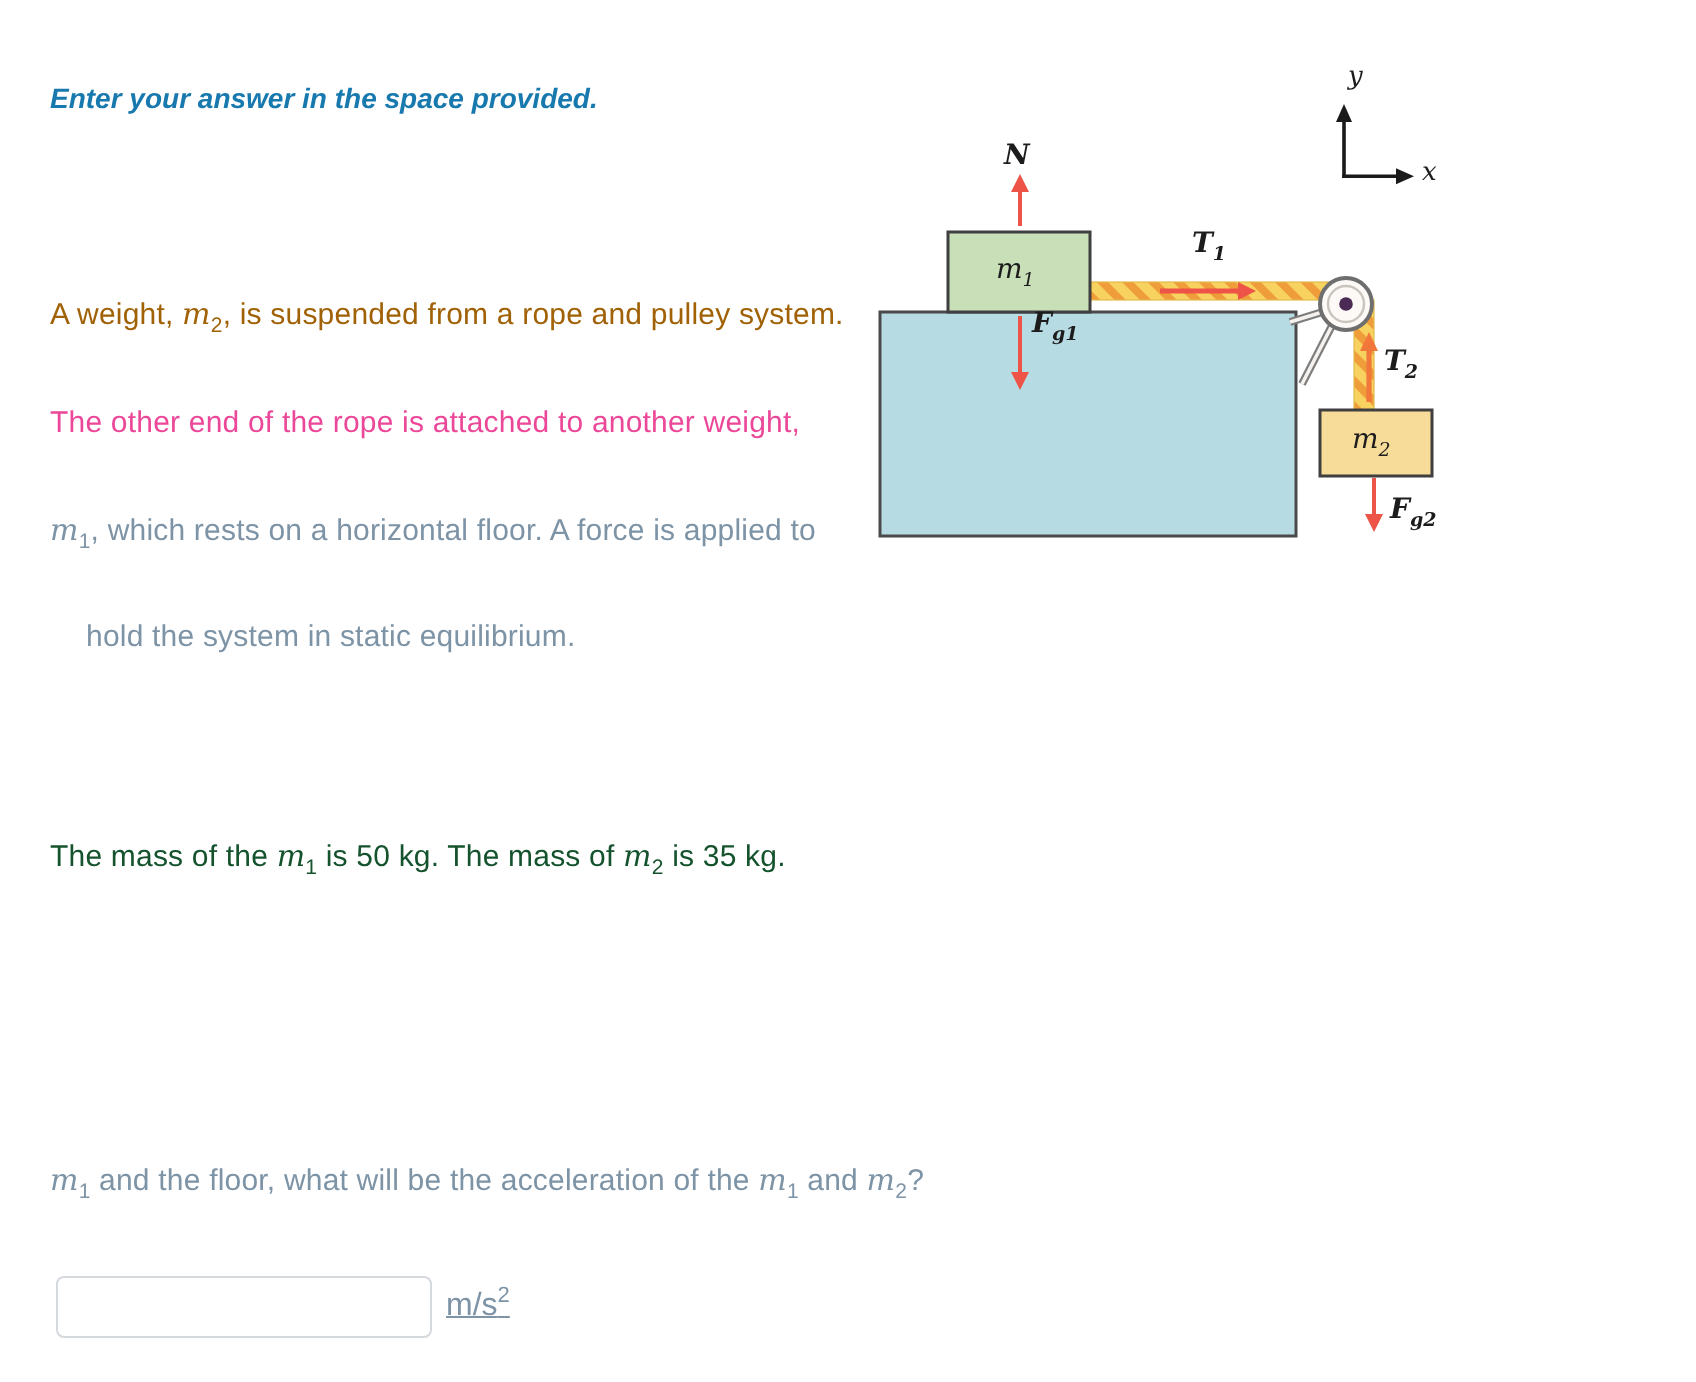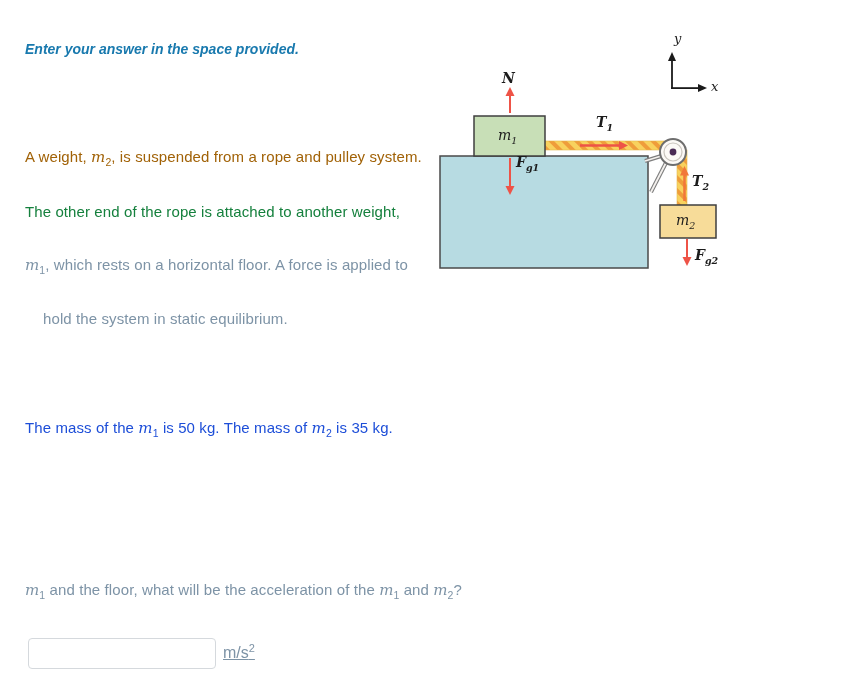--- a/index.html
+++ b/index.html
@@ -23,25 +23,25 @@
   .dlabel.axis{font-size:13px;}
 </style>
 </head>
 <body>
 
 <div class="page">
 
   <div class="instruction" style="color: rgb(24, 121, 174);">Enter your answer in the space provided.</div>
 
   <div class="bodyline" style="top: 148px; color: #a16207;"><span>A weight, </span><span class="mvar">m</span><sub>2</sub><span>, is suspended from a rope and pulley system.</span></div>
-  <div class="bodyline" style="top: 203px; color: #15803d;"><span>The other end of the rope is attached to another weight,</span></div>
+  <div class="bodyline" style="top: 203px; color: #ec4899;"><span>The other end of the rope is attached to another weight,</span></div>
   <div class="bodyline" style="top: 256px; color: rgb(125, 147, 166);"><span class="mvar">m</span><sub>1</sub><span>, which rests on a horizontal floor. A force is applied to</span></div>
   <div class="bodyline" style="top: 310px; color: rgb(125, 147, 166); margin-left: 18px;"><span>hold the system in static equilibrium.</span></div>
 
-  <div class="bodyline" style="top: 419px; color: #1d4ed8;"><span>The mass of the </span><span class="mvar">m</span><sub>1</sub><span> is 50 kg. The mass of </span><span class="mvar">m</span><sub>2</sub><span> is 35 kg.</span></div>
+  <div class="bodyline" style="top: 419px; color: #14532d;"><span>The mass of the </span><span class="mvar">m</span><sub>1</sub><span> is 50 kg. The mass of </span><span class="mvar">m</span><sub>2</sub><span> is 35 kg.</span></div>
 
   <div class="bodyline" style="top: 581px; color: rgb(125, 147, 166);"><span class="mvar">m</span><sub>1</sub><span> and the floor, what will be the acceleration of the </span><span class="mvar">m</span><sub>1</sub><span> and </span><span class="mvar">m</span><sub>2</sub><span>?</span></div>
 
   <input class="answer-input" type="text" value="" style="">
   <span class="unit" style="color: rgb(125, 147, 166);"><span>m/s</span><sup>2</sup></span>
 
   <svg class="dsvg" width="848" height="691">
     <defs>
       <pattern id="ropeStripes" width="9" height="9" patternUnits="userSpaceOnUse" patternTransform="rotate(-45)">
         <rect width="9" height="9" fill="#f8d25e"></rect>

